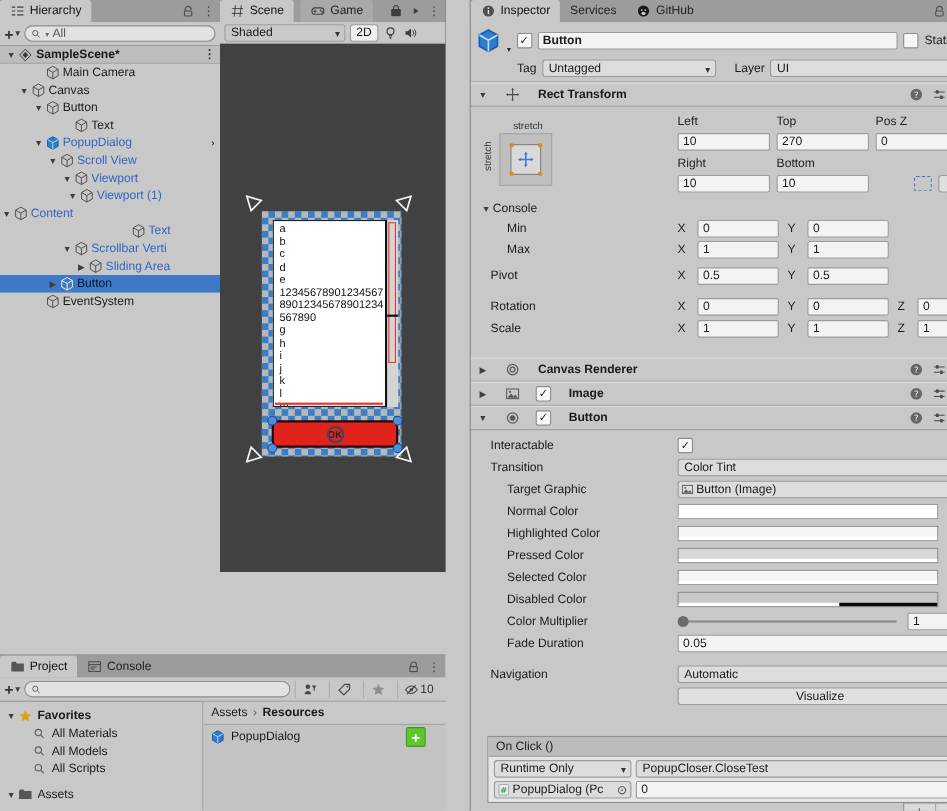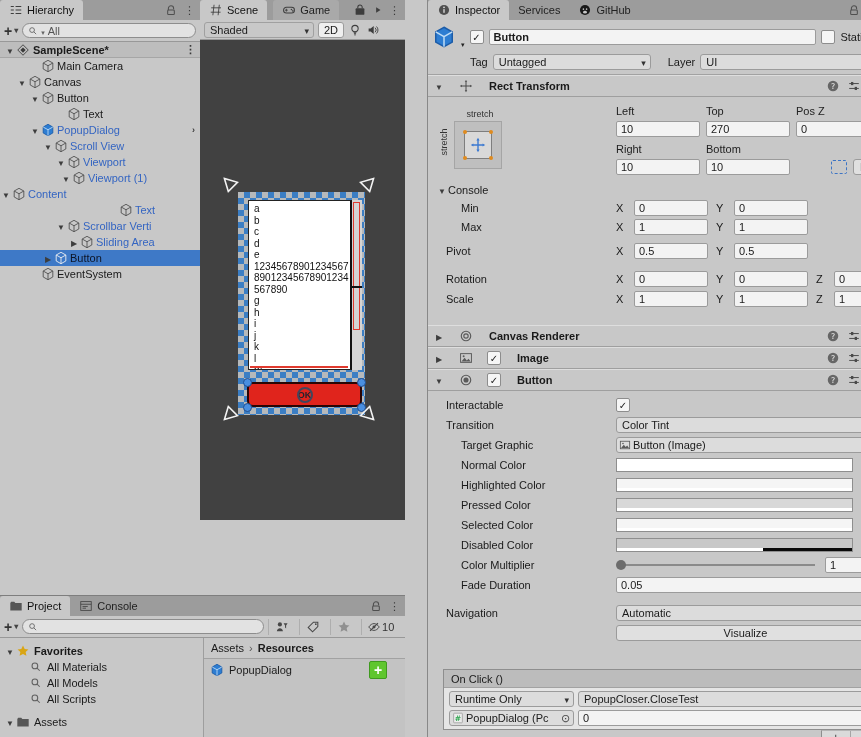--- a/index.html
+++ b/index.html
@@ -106,21 +106,21 @@
   .pmbtn{flex:1;display:flex;align-items:center;justify-content:center;color:#333;font-size:12px}
   .pmbtn+.pmbtn{border-left:1px solid #a5a5a5}
   .pmbtn.plus::before{content:"+"}
   .pmbtn.minus::before{content:"\2212"}
   .flex1{flex:1;min-width:0}
   .gap8{height:8px}
   .gap10{height:10px}
   
   #project{left:0;top:595px;width:405px;height:142px;background:#c8c8c8;border-top:1px solid #7e7e7e}
   .pcontent{display:flex;height:100px}
-  .ptree{width:204px;border-right:1px solid #9e9e9e;overflow:hidden;padding-top:5px}
+  .ptree{width:185px;border-right:1px solid #9e9e9e;overflow:hidden;padding-top:5px}
   .prow{height:16px;display:flex;align-items:center;white-space:nowrap}
   .passets{flex:1;background:#c3c3c3;display:flex;flex-direction:column}
   .crumbbar{height:21px;background:#c8c8c8;border-bottom:1px solid #a2a2a2;display:flex;align-items:center;padding:0 7px;gap:5px}
   .crumbsep::before{content:"\203A";color:#555}
   .assetrow{height:22px;display:flex;align-items:center;gap:5px;padding:0 6px;position:relative}
   .plusbadge{position:absolute;right:18px;top:2px;width:18px;height:18px;background:#5fc62e;border:1px solid #3f9a1f;border-radius:2px;color:#fff;font-weight:bold;font-size:14px;display:flex;align-items:center;justify-content:center}
   .plusbadge::before{content:"+"}
   .tbico{width:27px;height:16px;display:flex;align-items:center;justify-content:center;gap:1px;border-left:1px solid #aeaeae;color:#333}
   .bold{font-weight:bold}
 </style>

